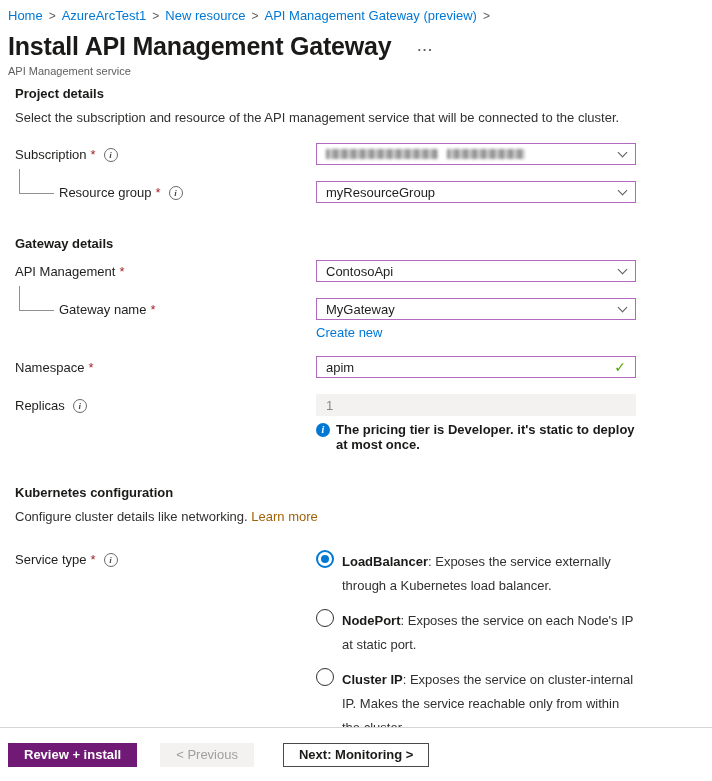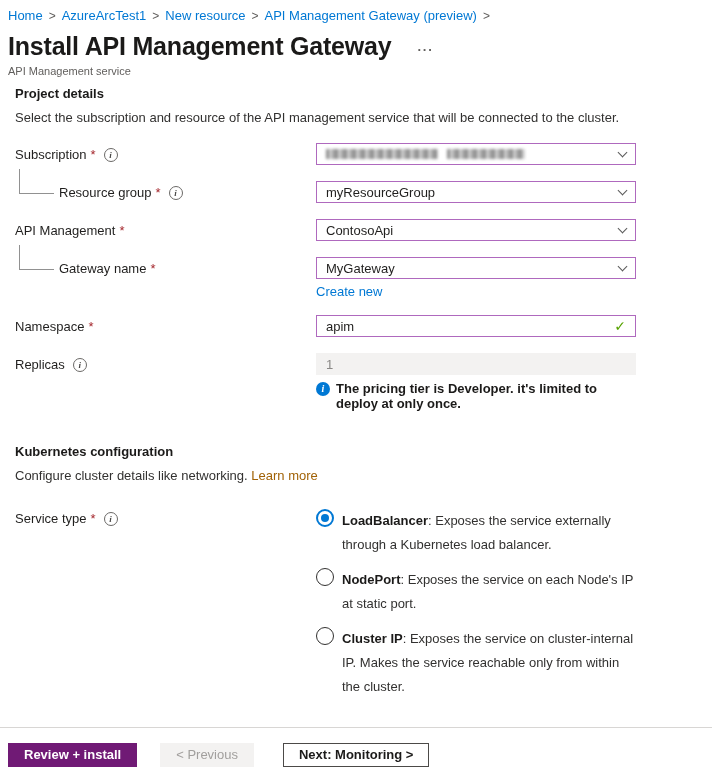--- a/index.html
+++ b/index.html
@@ -124,20 +124,21 @@
         <span class="info-icon">i</span>
       </div>
       <div class="input-col">
         <div class="field">
           <span class="val">myResourceGroup</span>
           <span class="chev"></span>
         </div>
       </div>
     </div>
 
+    <div class="section-heading gap-lg">Gateway details</div>
 
     <div class="field-row" style="margin-top:9px;">
       <div class="label-col">
         <span>API Management</span>
         <span class="req">*</span>
       </div>
       <div class="input-col">
         <div class="field">
           <span class="val">ContosoApi</span>
           <span class="chev"></span>
@@ -177,21 +178,21 @@
       <div class="label-col">
         <span>Replicas</span>
         <span class="info-icon">i</span>
       </div>
       <div class="input-col">
         <div class="field disabled">
           <span class="val">1</span>
         </div>
         <div class="info-msg">
           <span class="info-badge">i</span>
-          <span class="txt">The pricing tier is Developer. it's limited to deploy at only once.</span>
+          <span class="txt">The pricing tier is Developer. it's static to deploy at most once.</span>
         </div>
       </div>
     </div>
 
     <div class="section-heading gap-lg">Kubernetes configuration</div>
     <div class="section-desc">
       <span>Configure cluster details like networking.</span>
       <a class="learn-more">Learn more</a>
     </div>
 

